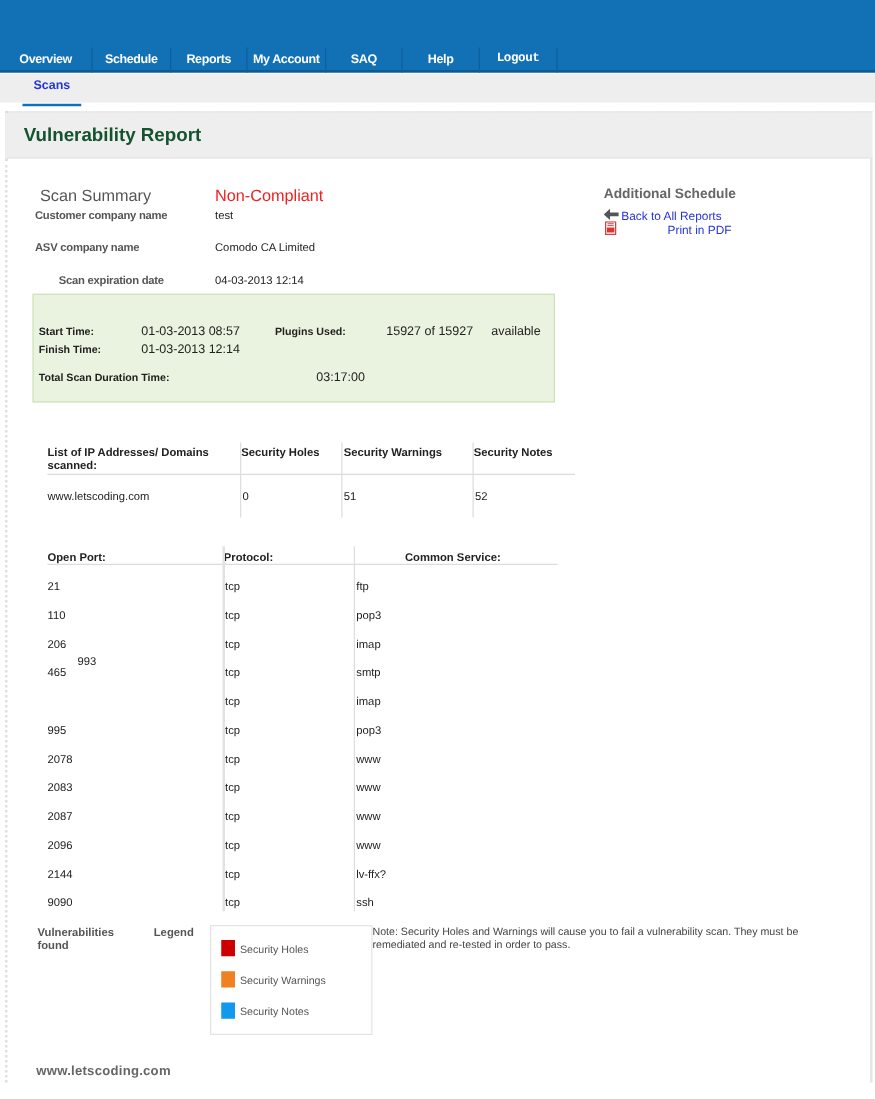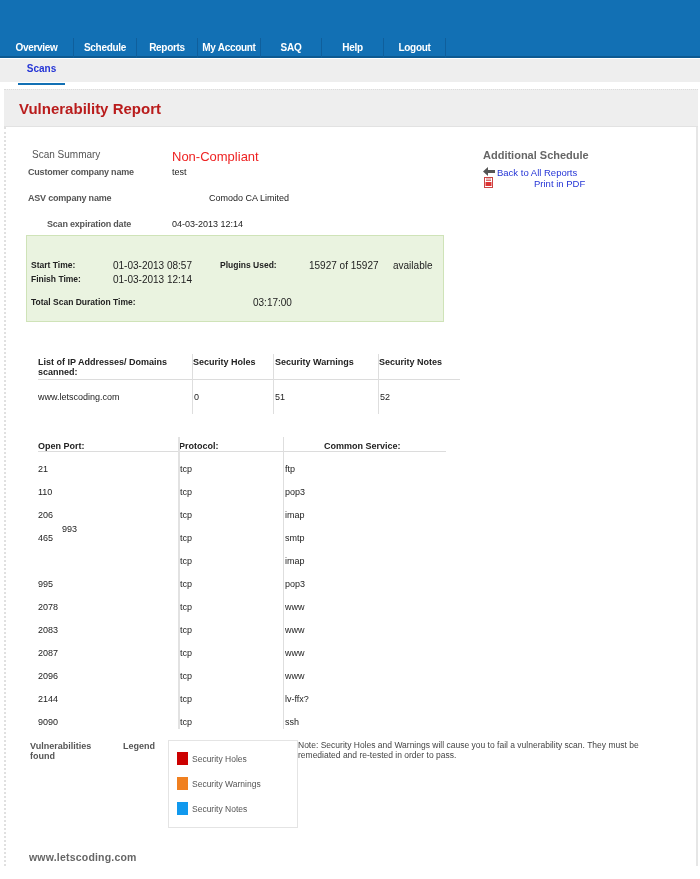--- a/index.html
+++ b/index.html
@@ -3,26 +3,26 @@
 <meta charset="utf-8">
 <style>
   * { box-sizing: border-box; margin: 0; padding: 0; }
   html, body { width: 700px; height: 879px; overflow: hidden; background: #ffffff; font-family: "Liberation Sans", sans-serif; color: #222; }
   .topbar { position: absolute; left: 0; top: 0; width: 700px; height: 58px; background: #1270b4; border-bottom: 2px solid #0d5a92; }
   .nav { position: absolute; left: 0; top: 38px; height: 20px; display: flex; }
   .nav-item { height: 20px; line-height: 20px; color: #fff; font-weight: bold; font-size: 10px; text-align: center; border-right: 1px solid #0f5f9c; cursor: pointer; letter-spacing: -0.3px; }
   .subnav { position: absolute; left: 0; top: 59px; width: 700px; height: 23px; background: #eeeeee; }
   .subtab { position: absolute; left: 18px; top: 0; width: 47px; height: 26px; line-height: 19px; text-align: center; color: #2535d6; font-weight: bold; font-size: 10px; border-bottom: 2px solid #1270b4; cursor: pointer; }
   .page-header { position: absolute; left: 4px; top: 89px; width: 694px; height: 38px; background: #eeeeee; border-top: 1px dotted #dcdcdc; border-bottom: 1px solid #e2e2e2; }
-  .page-title { position: absolute; left: 15px; top: 10px; font-size: 15px; font-weight: bold; color: #b91c1c; }
+  .page-title { position: absolute; left: 15px; top: 10px; font-size: 15px; font-weight: bold; color: #14532d; }
   .panel { position: absolute; left: 4px; top: 127px; width: 694px; height: 739px; background: #fff; border-left: 2px dotted #e0e0e0; border-right: 2px solid #e6e6e6; }
   .abs { position: absolute; }
   .lbl { font-size: 9px; color: #555; font-weight: bold; letter-spacing: -0.2px; }
   .val { font-size: 9px; color: #222; }
-  .summary-title { font-size: 10px; color: #555; }
+  .summary-title { font-size: 13px; color: #555; }
   .status { font-size: 13px; color: #ee2222; }
   .actions-title { font-size: 11px; font-weight: bold; color: #666; }
   .link { font-size: 9.5px; color: #2535d6; cursor: pointer; display: flex; align-items: center; gap: 2px; }
   .greenbox { position: absolute; left: 26px; top: 235px; width: 418px; height: 87px; background: #eaf3e0; border: 1px solid #cfe3b8; }
   .gb { font-size: 8.5px; font-weight: bold; color: #222; position: absolute; }
   .gv { font-size: 10px; color: #222; position: absolute; }
   .th { font-size: 9px; font-weight: bold; color: #222; position: absolute; line-height: 10px; }
   .td { font-size: 9px; color: #222; position: absolute; }
   .vline { position: absolute; width: 1px; background: #dedede; }
   .hline { position: absolute; height: 1px; background: #dcdcdc; }
@@ -36,40 +36,40 @@
 <body>
 
 <div class="topbar"></div>
 <div class="nav" id="nav">
     <div class="nav-item" style="width: 74px;">Overview</div>
     <div class="nav-item" style="width: 63px;">Schedule</div>
     <div class="nav-item" style="width: 61px;">Reports</div>
     <div class="nav-item" style="width: 63px;">My Account</div>
     <div class="nav-item" style="width: 61px;">SAQ</div>
     <div class="nav-item" style="width: 62px;">Help</div>
-    <div class="nav-item" style="width: 62px;">Logout</div>
+    <div class="nav-item" style="width: 62px; font-family: Liberation Mono, monospace;">Logout</div>
   </div>
 
 <div class="subnav">
   <div class="subtab">Scans</div>
 </div>
 
 <div class="page-header">
   <div class="page-title">Vulnerability Report</div>
 </div>
 
 <div class="panel"></div>
 
 <div class="abs summary-title" style="left:32px;top:149px;">Scan Summary</div>
 <div class="abs status" style="left:172px;top:149px;">Non-Compliant</div>
 
 <div class="abs lbl" style="left:28px;top:167px;">Customer company name</div>
 <div class="abs val" style="left:172px;top:167px;">test</div>
 <div class="abs lbl" style="left:28px;top:193px;">ASV company name</div>
-<div class="abs val" style="left:172px;top:193px;margin-left:37px;">Comodo CA Limited</div>
+<div class="abs val" style="left:172px;top:193px;">Comodo CA Limited</div>
 <div class="abs lbl" style="left:28px;top:219px;margin-left:19px;">Scan expiration date</div>
 <div class="abs val" style="left:172px;top:219px;">04-03-2013 12:14</div>
 
 <div class="abs actions-title" style="left:483px;top:149px;">Additional Schedule</div>
 <div class="abs link" style="left:483px;top:167px;">
   <span>
     <svg width="12" height="9" viewBox="0 0 12 9">
         <path d="M0 4.5 L5 0 L5 3 L12 3 L12 6 L5 6 L5 9 Z" fill="#555"></path>
       </svg>
   </span>

